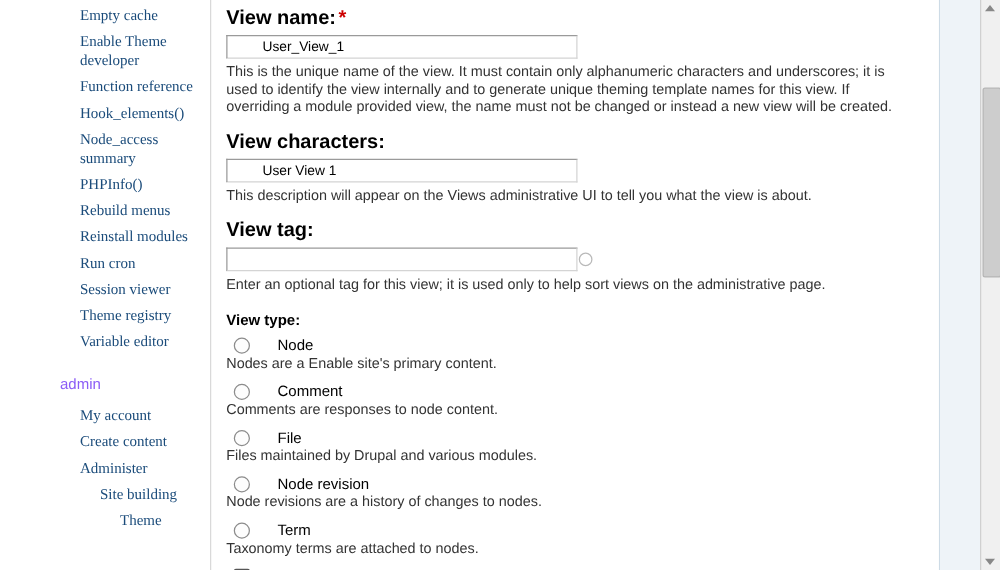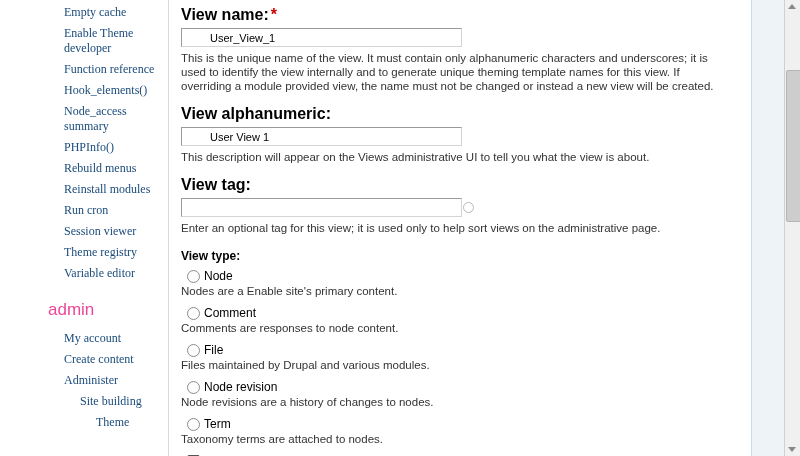--- a/index.html
+++ b/index.html
@@ -48,22 +48,22 @@
     text-decoration: none;
     font-size: 12px;
     cursor: pointer;
   }
   .lvl1 { padding-left: 62px; }
   .lvl2 { padding-left: 62px; }
   .lvl3 { padding-left: 78px; }
   .lvl4 { padding-left: 94px; }
 
   .group-title {
-    font-size: 17px;
-    color: #ec4899;
+    font-size: 12px;
+    color: #8b5cf6;
     padding: 14px 0 6px 48px;
     font-weight: normal;
   }
 
   
   .main {
     flex: 1;
     background: #ffffff;
     border-left: 1px solid #d9d9d9;
     position: relative;
@@ -123,21 +123,21 @@
   }
   .section-label {
     font-weight: bold;
     font-size: 12px;
     margin: 14px 0 6px 0;
   }
 
   .radio-row {
     display: flex;
     align-items: center;
-    gap: 4px;
+    gap: 22px;
     margin: 0 0 1px 0;
     padding-left: 6px;
   }
   .radio {
     width: 11px;
     height: 11px;
     border: 1px solid #8c8c8c;
     border-radius: 50%;
     background: #fdfdfd;
     display: inline-block;
@@ -303,21 +303,21 @@
 
       <div class="field-block">
         <label class="field-label">
           <span>View name:</span><span class="req-star">*</span>
         </label>
         <input class="text-input wide" type="text" value="User_View_1" style="">
         <div class="desc">This is the unique name of the view. It must contain only alphanumeric characters and underscores; it is used to identify the view internally and to generate unique theming template names for this view. If overriding a module provided view, the name must not be changed or instead a new view will be created.</div>
       </div>
 
       <div class="field-block">
-        <label class="field-label">View alphanumeric:</label>
+        <label class="field-label">View characters:</label>
         <input class="text-input wide" type="text" value="User View 1" style="">
         <div class="desc">This description will appear on the Views administrative UI to tell you what the view is about.</div>
       </div>
 
       <div class="field-block">
         <label class="field-label">View tag:</label>
         <span class="tag-wrap">
           <input class="text-input wide" type="text" value="" style="">
           <span class="tag-spinner"></span>
         </span>

